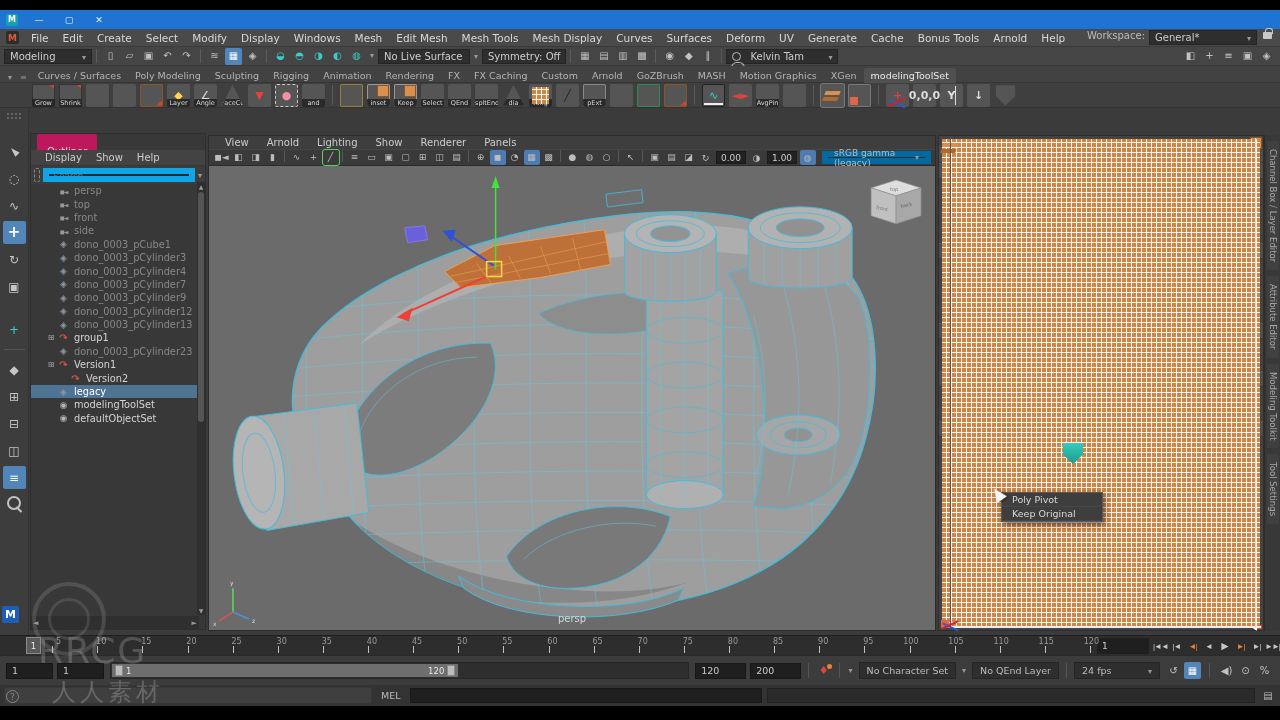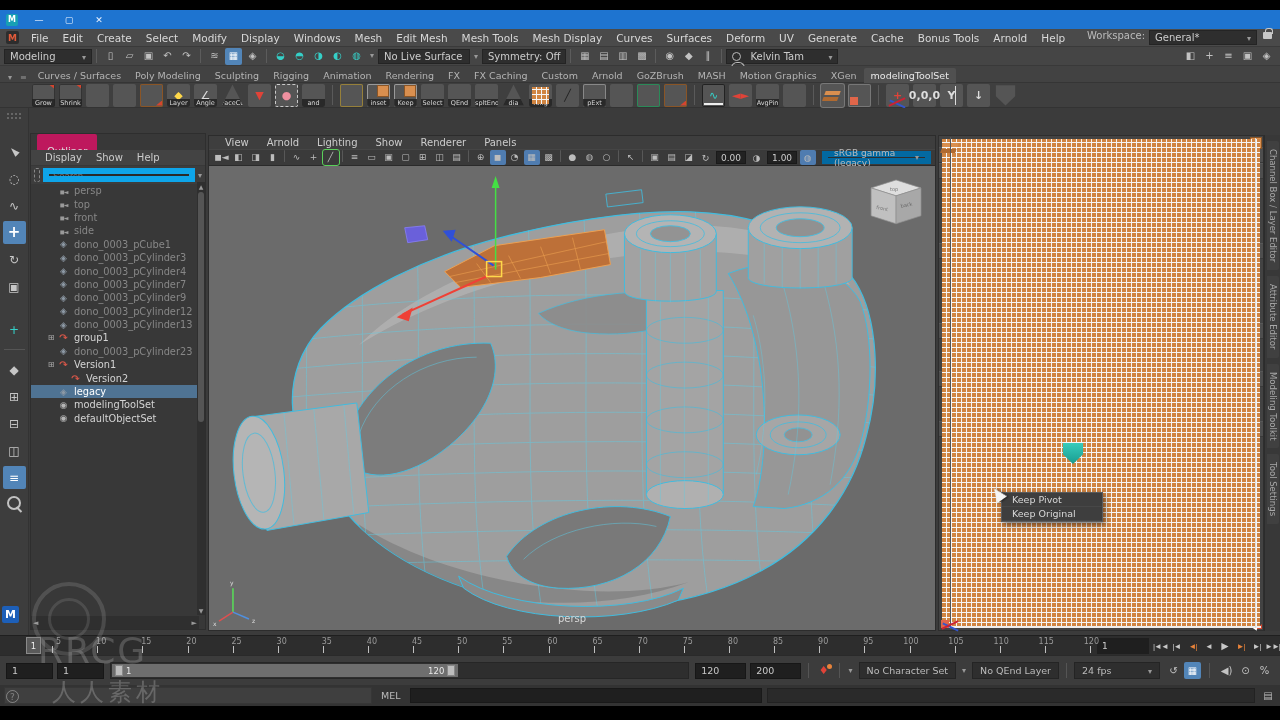--- a/index.html
+++ b/index.html
@@ -965,21 +965,21 @@
 
       <span class="ico i-axis"><span class="g c-red">+</span></span>
           <span class="ico i-000"><span class="g">0,0,0</span></span>
           <span class="ico i-yax"><span class="g">Y</span></span>
           <span class="ico i-drop"><span class="g">↓</span></span>
           <span class="ico i-shield"></span>
         </div>
       <div class="cmenu">
         <div class="cursor-arrow"></div>
 
-      <div class="cmi">Keep Pivot</div>
+      <div class="cmi">Poly Pivot</div>
           <div class="cmi">Keep Original</div>
         </div>
     </div>
 
     <div class="rightstrip">
 
     <div class="sidetab">Channel Box / Layer Editor</div>
         <div class="sidetab">Attribute Editor</div>
         <div class="sidetab">Modeling Toolkit</div>
         <div class="sidetab">Tool Settings</div>

